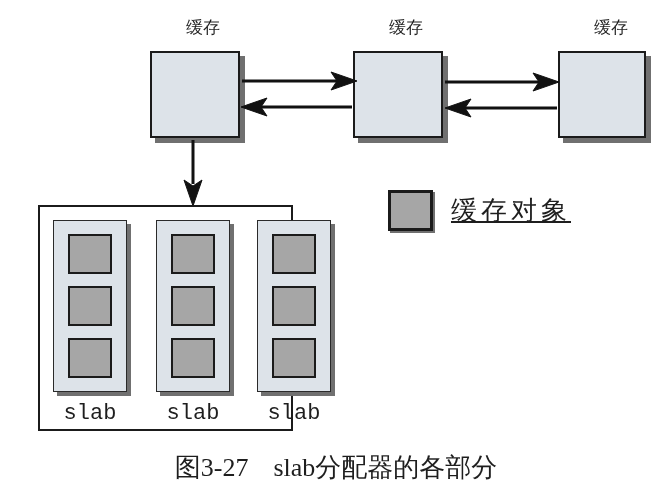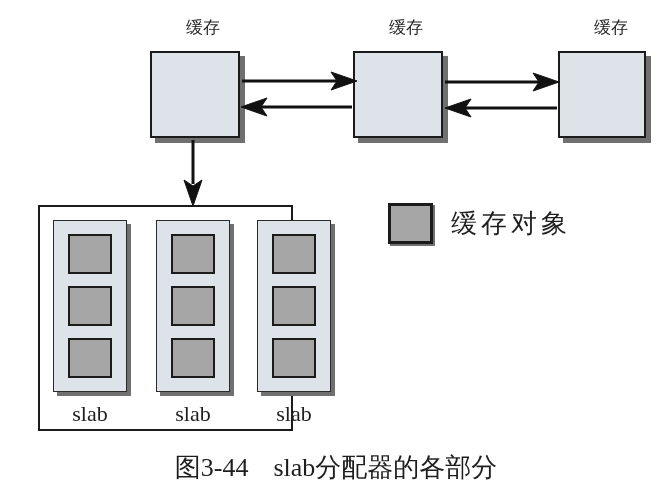--- a/index.html
+++ b/index.html
@@ -48,20 +48,21 @@
   
   .slab-panel {
     position: absolute;
     left: 38px;
     top: 205px;
     width: 255px;
     height: 226px;
     box-sizing: border-box;
     background: var(--background, #ffffff);
     border: 2px solid var(--border, #1b1b1b);
+    font-family: Liberation Mono, monospace;
   }
   .slab-group {
     position: absolute;
     top: 13px;
     width: 74px;
   }
   .slab-group.g1 { left: 13px; }
   .slab-group.g2 { left: 116px; }
   .slab-group.g3 { left: 217px; }
   .slab-col {
@@ -88,23 +89,24 @@
   .slab-label {
     margin-top: 9px;
     text-align: center;
     font-size: 22px;
     color: var(--text, #1e1e1e);
   }
   
   .legend {
     position: absolute;
     left: 388px;
-    top: 203px;
+    top: 190px;
     display: flex;
     align-items: center;
+    text-decoration: underline;
   }
   .legend-swatch {
     width: 45px;
     height: 41px;
     box-sizing: border-box;
     background: var(--object-fill, #a6a6a6);
     border: 3px solid var(--border, #1b1b1b);
     box-shadow: 2px 2px 0 var(--shadow, #707070);
     flex: none;
   }
@@ -194,16 +196,16 @@
     </div>
 
   </div>
 
   <div class="legend">
     <div class="legend-swatch"></div>
     <div class="legend-label">缓存对象</div>
   </div>
 
   <div class="caption">
-    <span class="figure-number">图3-44</span><span class="figure-title">slab分配器的各部分</span>
+    <span class="figure-number">图3-27</span><span class="figure-title">slab分配器的各部分</span>
   </div>
 
 </div>
 
 </body></html>

